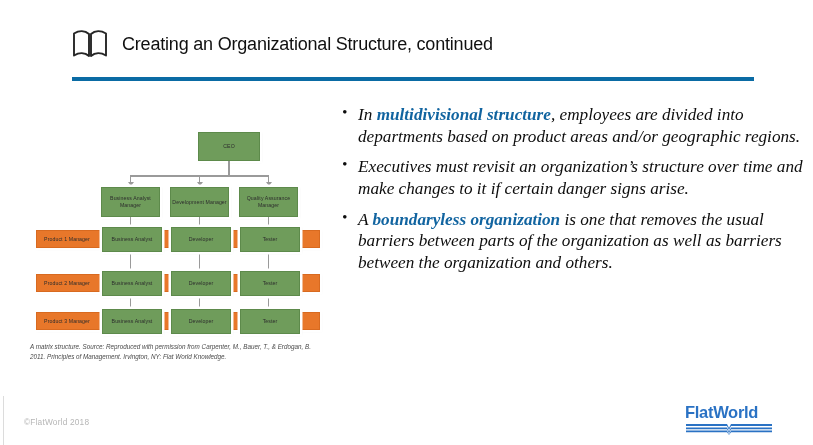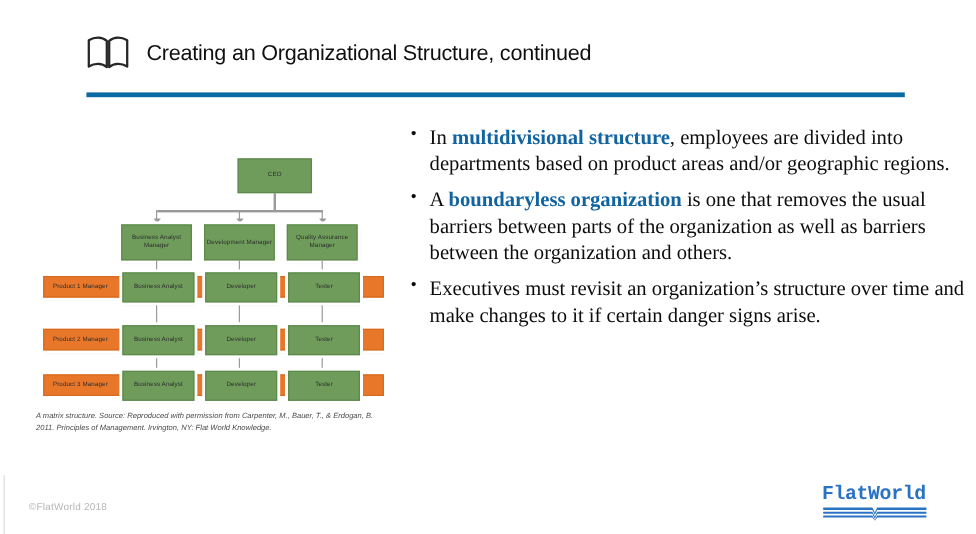--- a/index.html
+++ b/index.html
@@ -64,20 +64,21 @@
     top: 104px;
     width: 470px;
   }
   .bullet {
     position: relative;
     padding-left: 18px;
     margin-bottom: 9px;
     font-size: 17.2px;
     line-height: 1.26;
     color: #0d0d0d;
+    font-style: italic;
   }
   .bullet::before {
     content: "\2022";
     position: absolute;
     left: 2px;
     top: -1px;
     font-size: 15px;
     color: #0d0d0d;
   }
   .bullet.level2 {
@@ -195,21 +196,21 @@
     background: #dcdcdc;
   }
   #logo {
     position: absolute;
     left: 685px;
     top: 404px;
     width: 98px;
     height: 34px;
   }
   #logo-text {
-    font-family: Liberation Mono, monospace;
+    font-family: Liberation Sans, sans-serif;
     font-size: 16.5px;
     font-weight: bold;
     color: #2a72c4;
     letter-spacing: -0.3px;
     line-height: 1;
   }
   #logo-book {
     margin-top: 2px;
     width: 88px;
     height: 13px;
@@ -226,22 +227,22 @@
         <path d="M2 4.5 C7 1.5 13 1.5 17 5 L17 27 C13 23.5 7 23.5 2 26.5 Z" fill="#ffffff" stroke="#262626" stroke-width="1.9" stroke-linejoin="round"></path>
         <path d="M34 4.5 C29 1.5 23 1.5 19 5 L19 27 C23 23.5 29 23.5 34 26.5 Z" fill="#ffffff" stroke="#262626" stroke-width="1.9" stroke-linejoin="round"></path>
       </svg>
     </span>
     <span id="title-text">Creating an Organizational Structure, continued</span>
   </div>
   <div id="title-rule"></div>
 
   <div id="bullets">
       <div class="bullet"><span>In </span><span class="kw">multidivisional structure</span><span>, employees are divided into departments based on product areas and/or geographic regions.</span></div>
+      <div class="bullet"><span>Executives must revisit an organization’s structure over time and make changes to it if certain danger signs arise.</span></div>
       <div class="bullet"><span>A </span><span class="kw">boundaryless organization</span><span> is one that removes the usual barriers between parts of the organization as well as barriers between the organization and others.</span></div>
-      <div class="bullet"><span>Executives must revisit an organization’s structure over time and make changes to it if certain danger signs arise.</span></div>
     </div>
 
   <div id="figure">
     <div id="chart">
         <div class="node" style="left: 170px; top: 10px; width: 62px; height: 29px;">CEO</div>
         <div class="connector" style="left: 200.25px; top: 39px; width: 1.5px; height: 14px;"></div>
         <div class="connector" style="left: 102.5px; top: 53px; width: 138px; height: 1.5px;"></div>
         <div class="connector" style="left: 101.75px; top: 53px; width: 1.5px; height: 8px;"></div>
         <div class="arrowhead arrow-down" style="left: 99.5px; top: 60px;"></div>
         <div class="connector" style="left: 170.75px; top: 53px; width: 1.5px; height: 8px;"></div>

